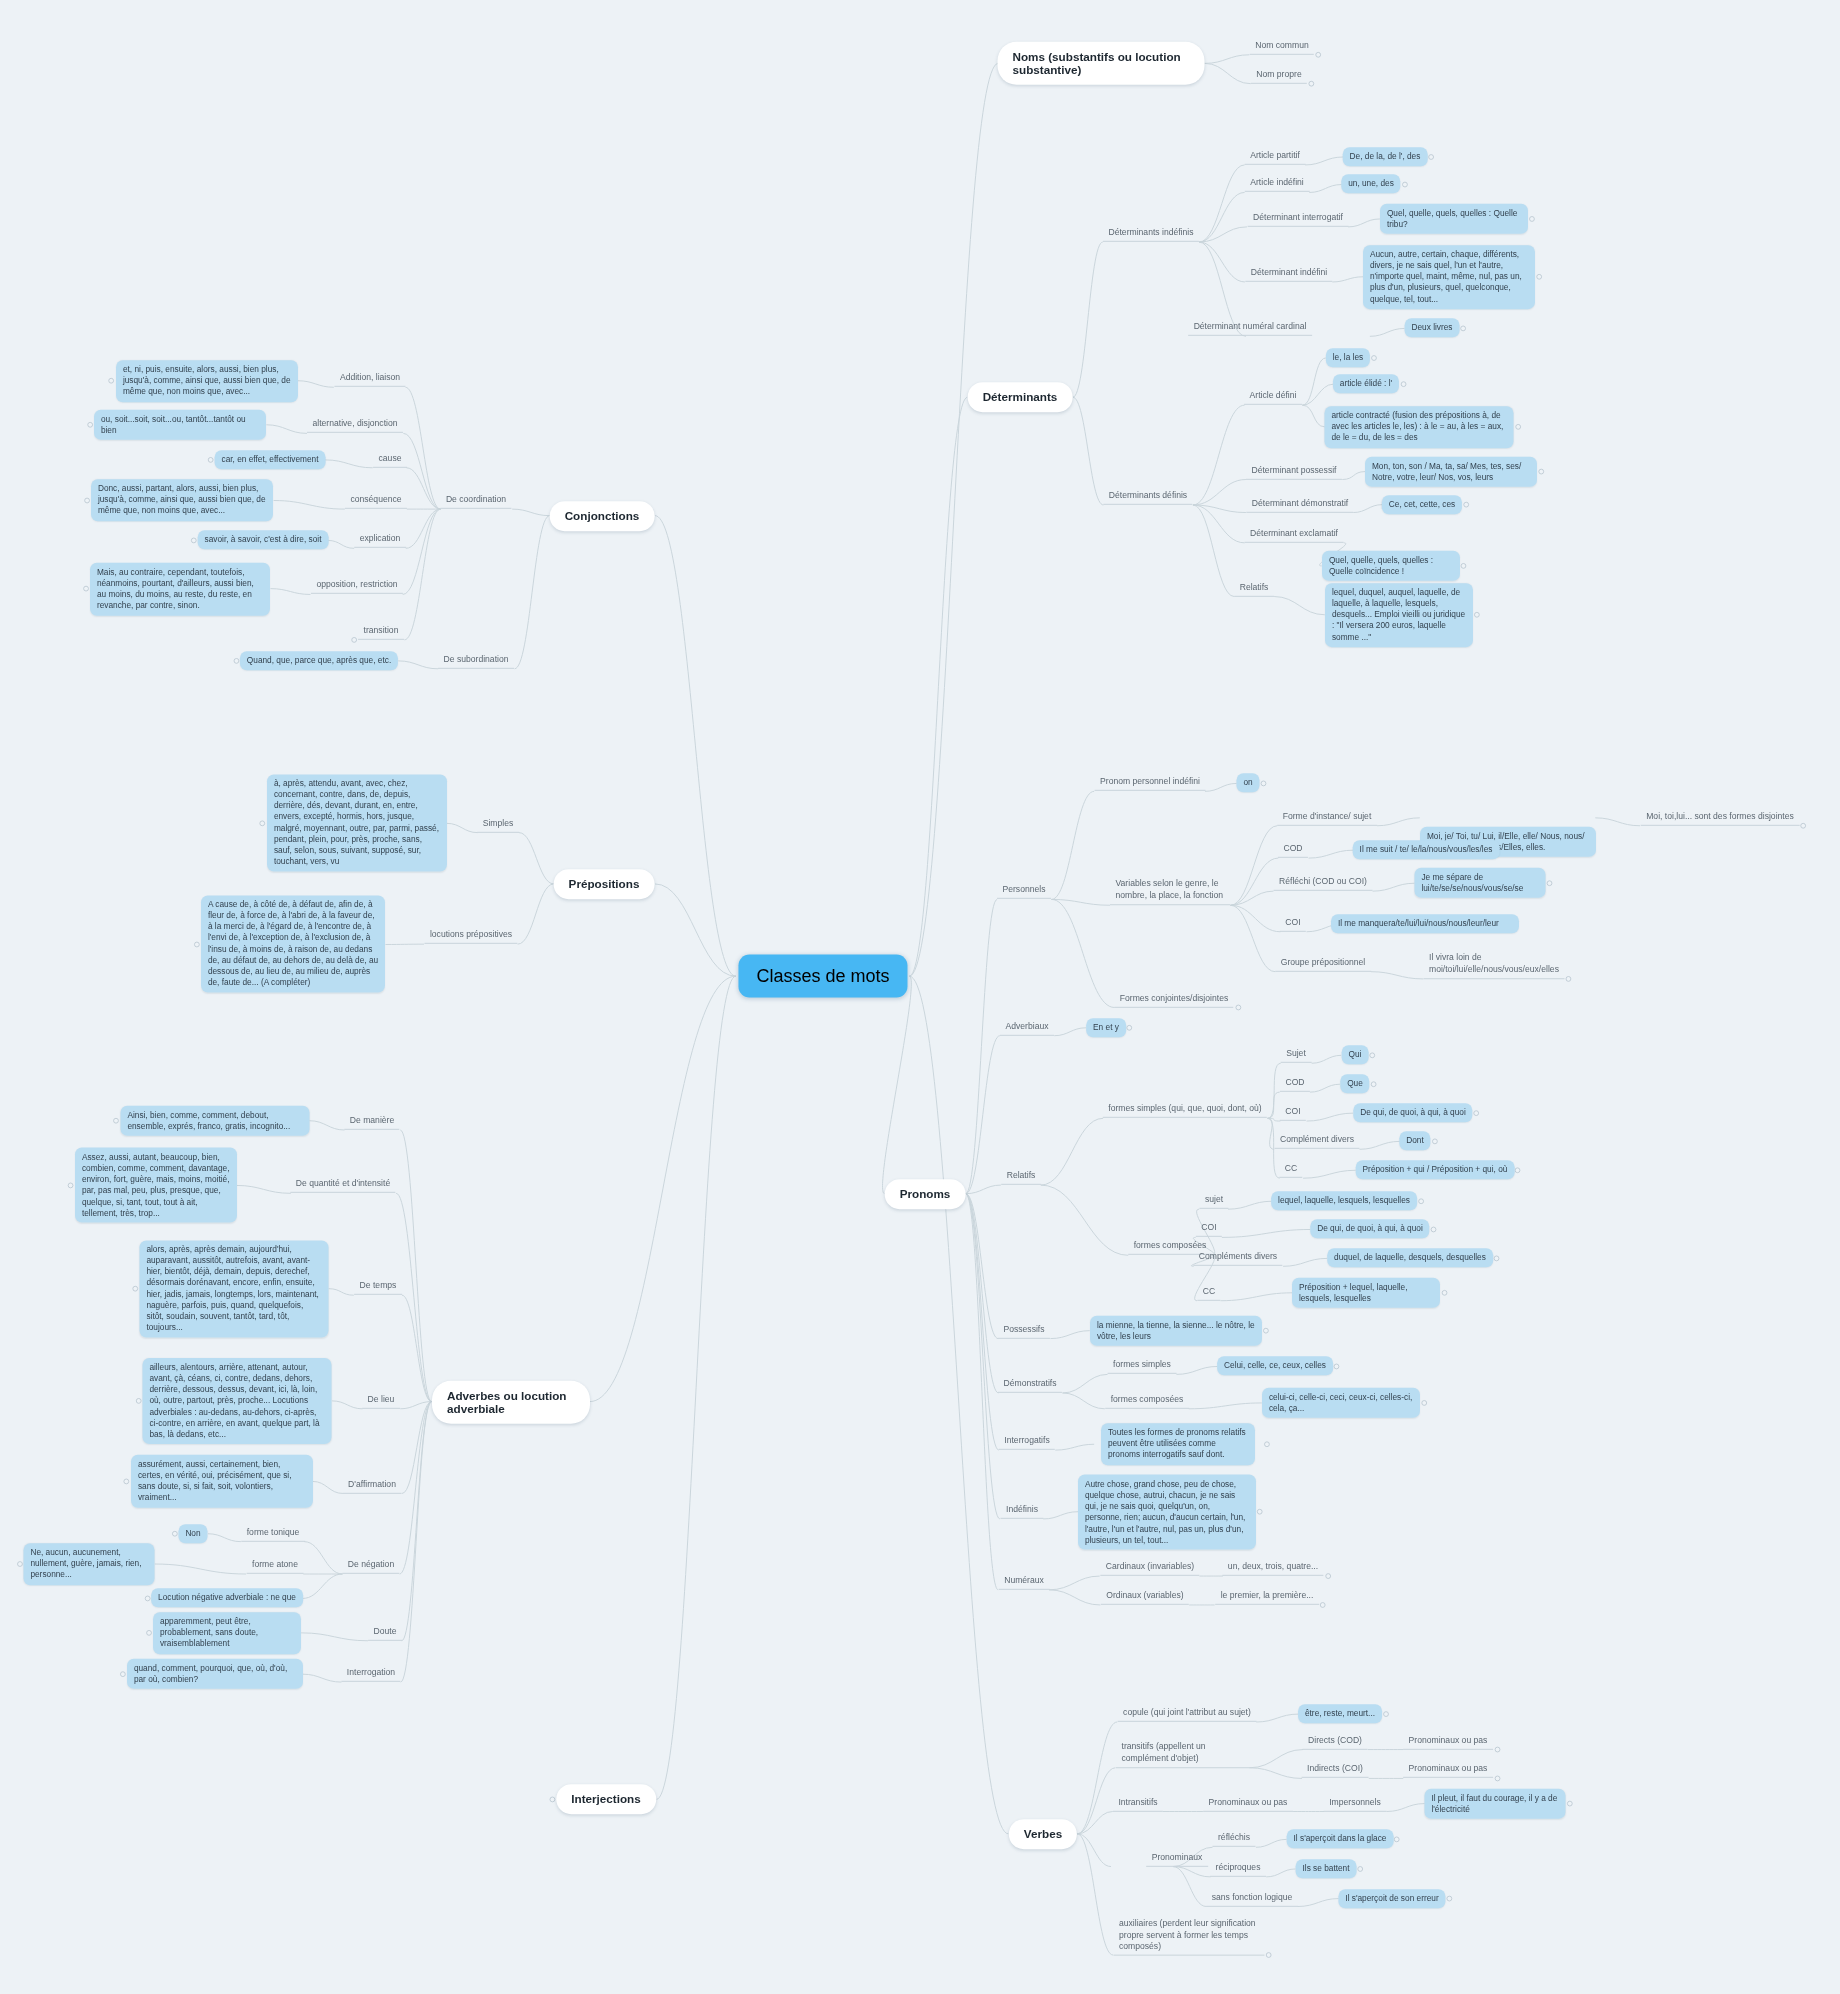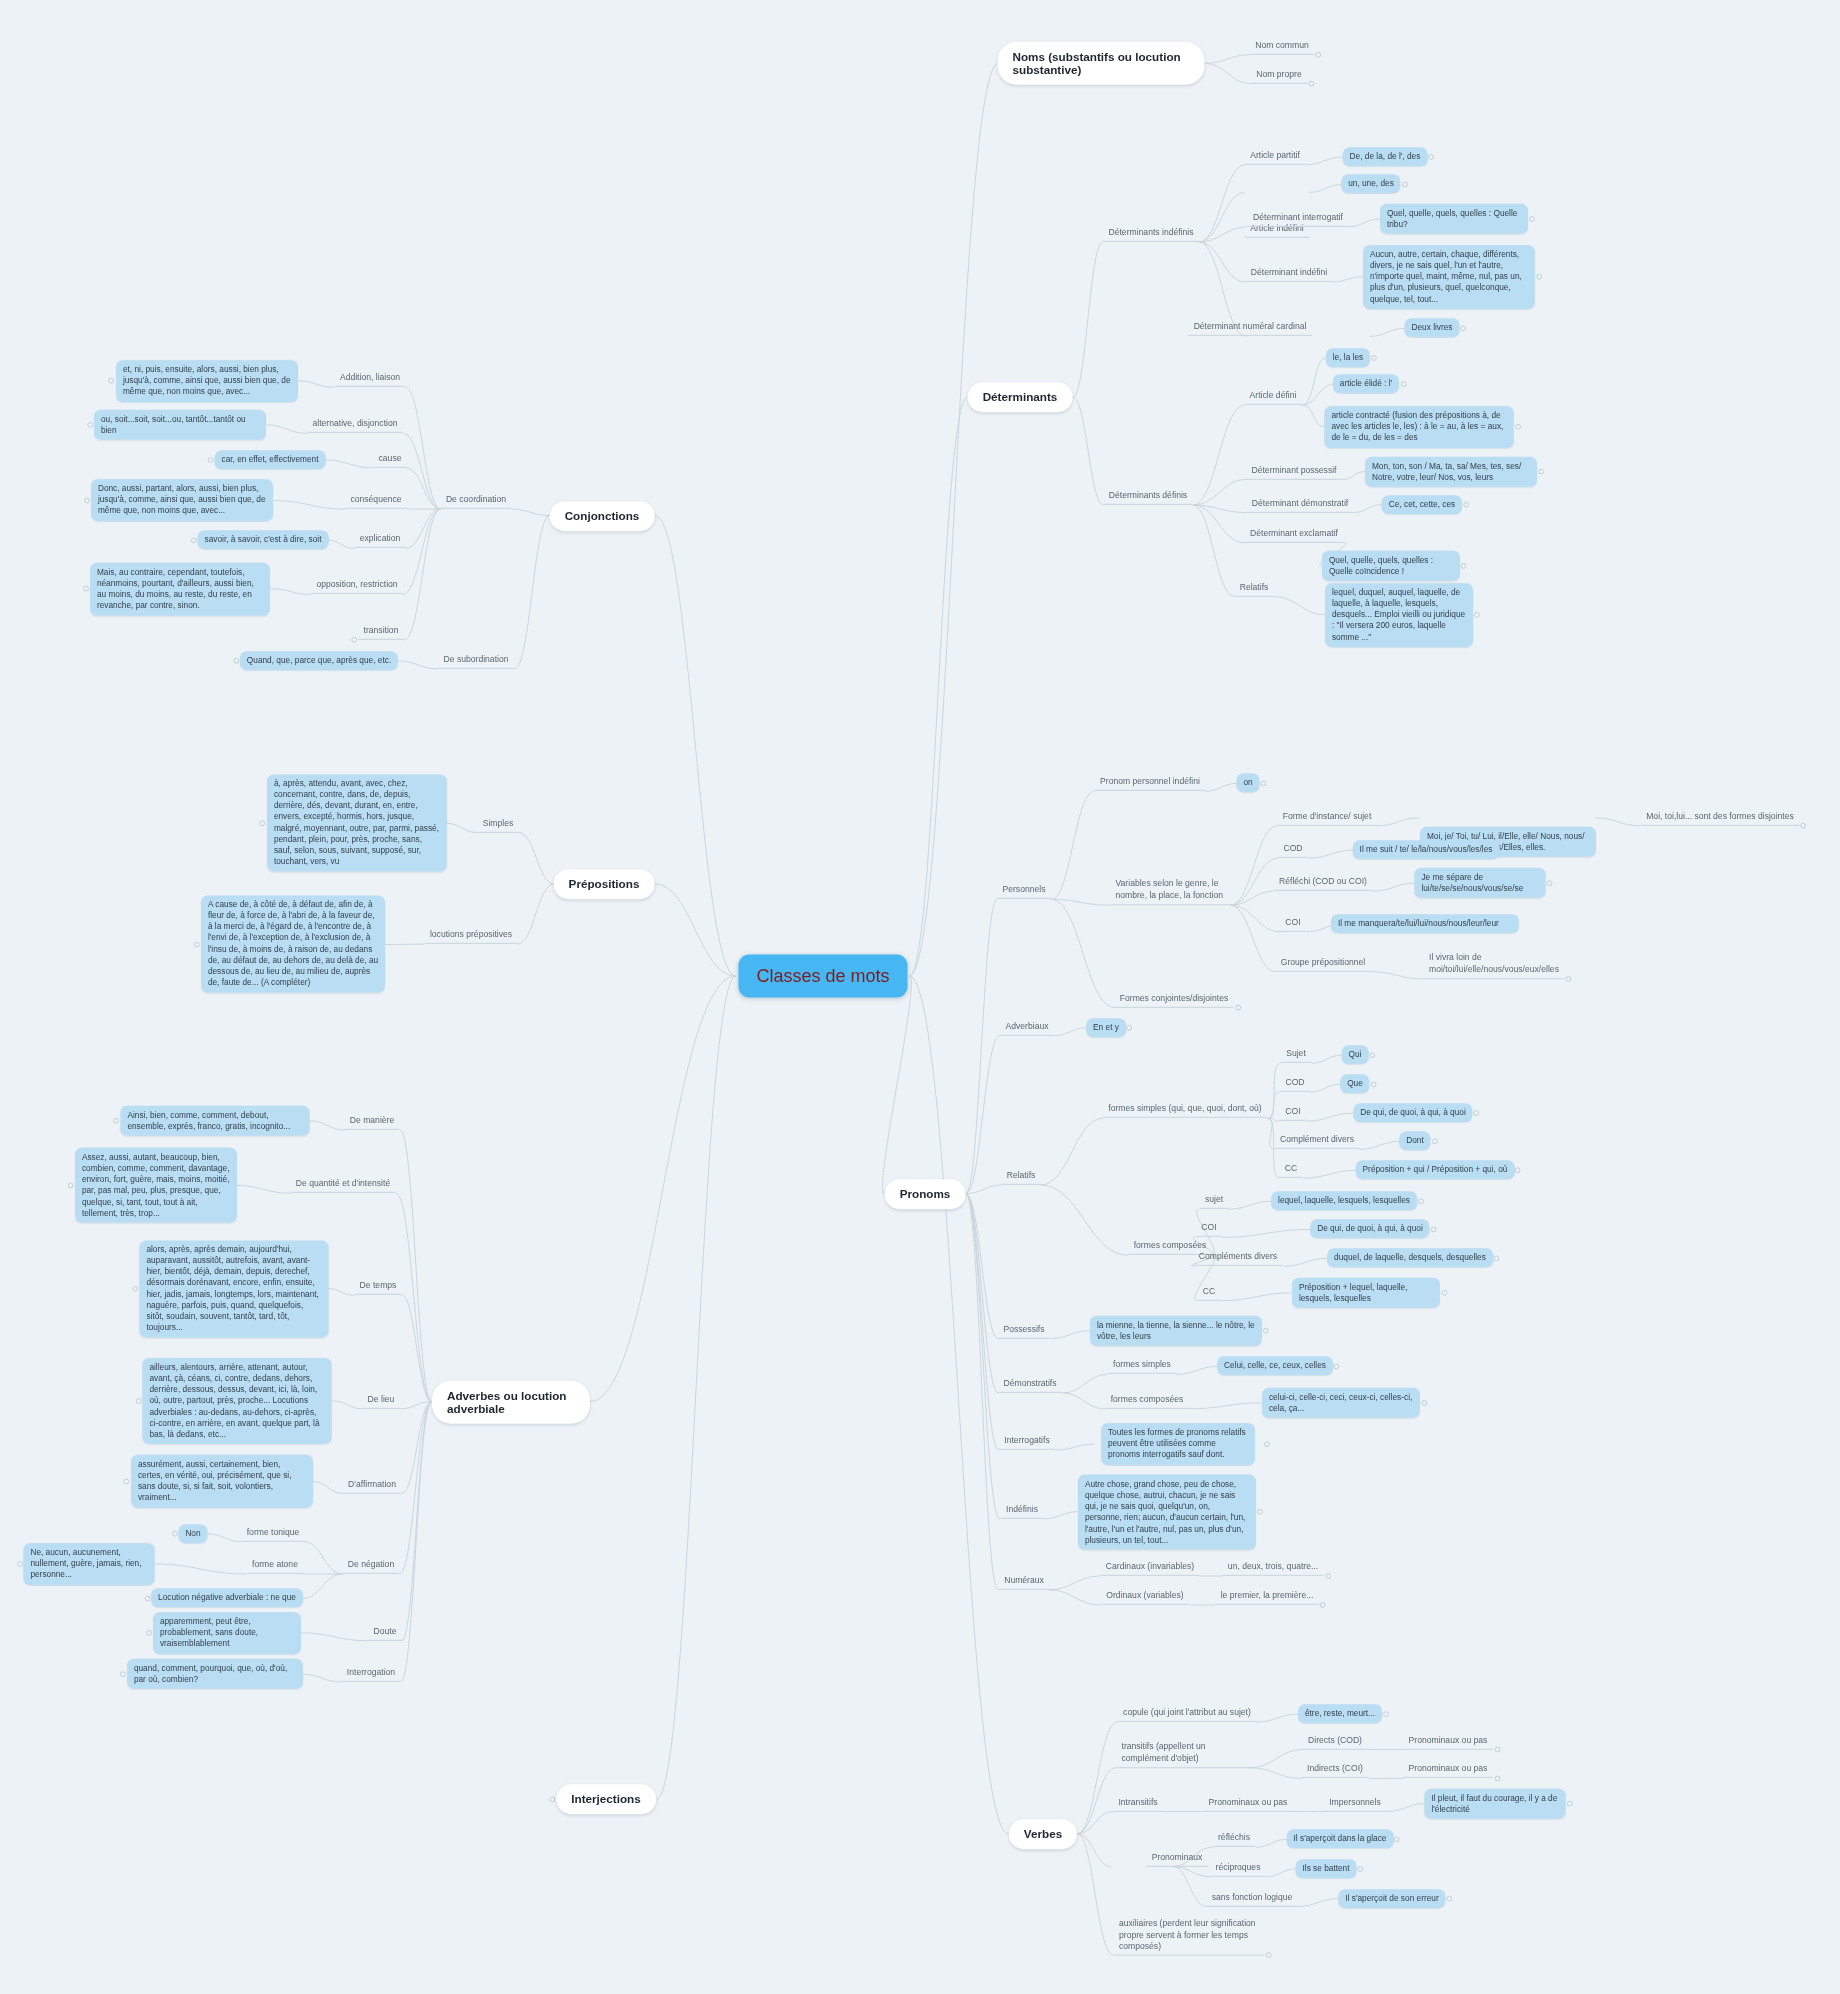--- a/index.html
+++ b/index.html
@@ -4,21 +4,21 @@
 <title>Classes de mots</title>
 <style>
   *{box-sizing:border-box;margin:0;padding:0}
   html,body{background:#edf2f6}
   #canvas{position:relative;width:1840px;height:1995px;font-family:"Liberation Sans",sans-serif;overflow:hidden;background:#edf2f6}
   #edges{position:absolute;left:0;top:0;z-index:1}
   .edge{fill:none;stroke:#c9d4db;stroke-width:1.4}
   .tip{fill:#eef3f7;stroke:#b9c6d0;stroke-width:1.2}
   .node{position:absolute;transform:translate(-50%,-50%);white-space:nowrap;z-index:2}
   .node.wrap{white-space:normal}
-  .center{background:#47b7f3;color:#7f1d1d;font-size:18px;padding:11px 18px;border-radius:11px;box-shadow:0 1.4px 4.1px rgba(40,90,130,.25)}
+  .center{background:#47b7f3;color:#000000;font-size:18px;padding:11px 18px;border-radius:11px;box-shadow:0 1.4px 4.1px rgba(40,90,130,.25)}
   .topic{background:#ffffff;color:#1d2730;font-weight:700;font-size:11.7px;padding:8.3px 15px;border-radius:19px;box-shadow:0 1.4px 3.4px rgba(40,70,100,.18);text-align:left}
   .label{color:#5b6670;font-size:8.6px;padding:1.4px 5.5px 2.8px;border-bottom:1px solid #c9d4db;line-height:1.3}
   .pill{background:#b9ddf2;color:#33424f;font-size:8.3px;line-height:1.34;padding:4.1px 6.9px;border-radius:6.9px;overflow-wrap:anywhere;box-shadow:0 0.7px 1.4px rgba(60,90,120,.10)}
 </style>
 </head>
 <body>
 
 <div id="canvas">
   <svg id="edges" width="1840" height="1995" viewBox="0 0 2673 2898">
       <path d="M 1321 1418 C 1379.05 1418, 1391.95 92, 1450 92" class="edge"></path>
@@ -238,21 +238,21 @@
       <circle cx="1843" cy="2840" r="3.5" class="tip"></circle>
     </svg>
 <div class="node center" style="left: 823px; top: 976px;">Classes de mots</div>
     <div class="node topic wrap" style="left: 1101px; top: 63px; width: 207px;">Noms (substantifs ou locution substantive)</div>
     <div class="node label" style="left: 1282px; top: 47px;">Nom commun</div>
     <div class="node label" style="left: 1279px; top: 76px;">Nom propre</div>
     <div class="node topic" style="left: 1020px; top: 397px;">Déterminants</div>
     <div class="node label" style="left: 1151px; top: 234px;">Déterminants indéfinis</div>
     <div class="node label" style="left: 1275px; top: 157px;">Article partitif</div>
     <div class="node pill" style="left: 1385px; top: 157px;">De, de la, de l', des</div>
-    <div class="node label" style="left: 1277px; top: 184px; margin-top: 46px;">Article indéfini</div>
+    <div class="node label" style="left: 1277px; top: 184px;">Article indéfini</div>
     <div class="node pill" style="left: 1371px; top: 184px;">un, une, des</div>
     <div class="node label" style="left: 1298px; top: 219px;">Déterminant interrogatif</div>
     <div class="node pill wrap" style="left: 1454px; top: 219px; width: 148px;">Quel, quelle, quels, quelles : Quelle tribu?</div>
     <div class="node label" style="left: 1289px; top: 274px;">Déterminant indéfini</div>
     <div class="node pill wrap" style="left: 1449px; top: 277px; width: 172px;">Aucun, autre, certain, chaque, différents, divers, je ne sais quel, l'un et l'autre, n'importe quel, maint, même, nul, pas un, plus d'un, plusieurs, quel, quelconque, quelque, tel, tout...</div>
     <div class="node label" style="left: 1250px; top: 328px;">Déterminant numéral cardinal</div>
     <div class="node pill" style="left: 1432px; top: 328px;">Deux livres</div>
     <div class="node label" style="left: 1148px; top: 497px;">Déterminants définis</div>
     <div class="node label" style="left: 1273px; top: 397px;">Article défini</div>
     <div class="node pill" style="left: 1348px; top: 358px;">le, la les</div>

